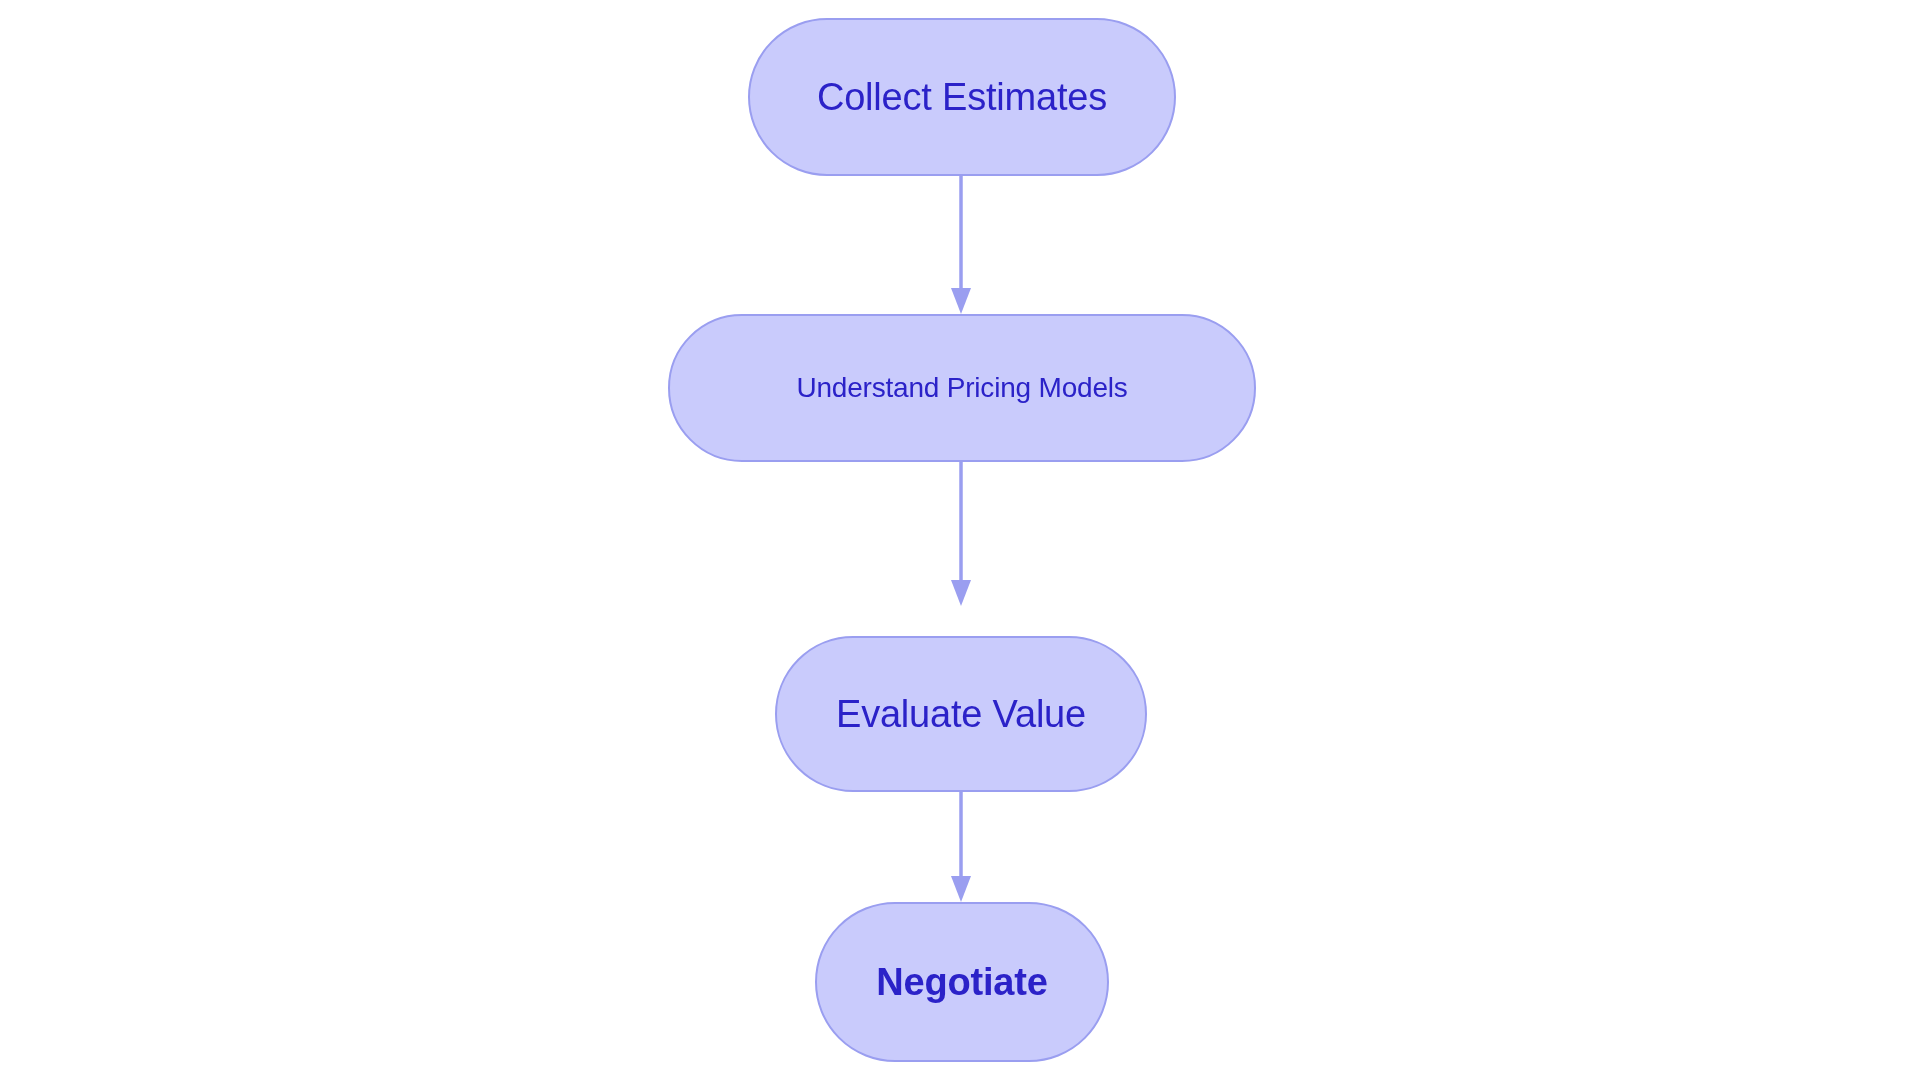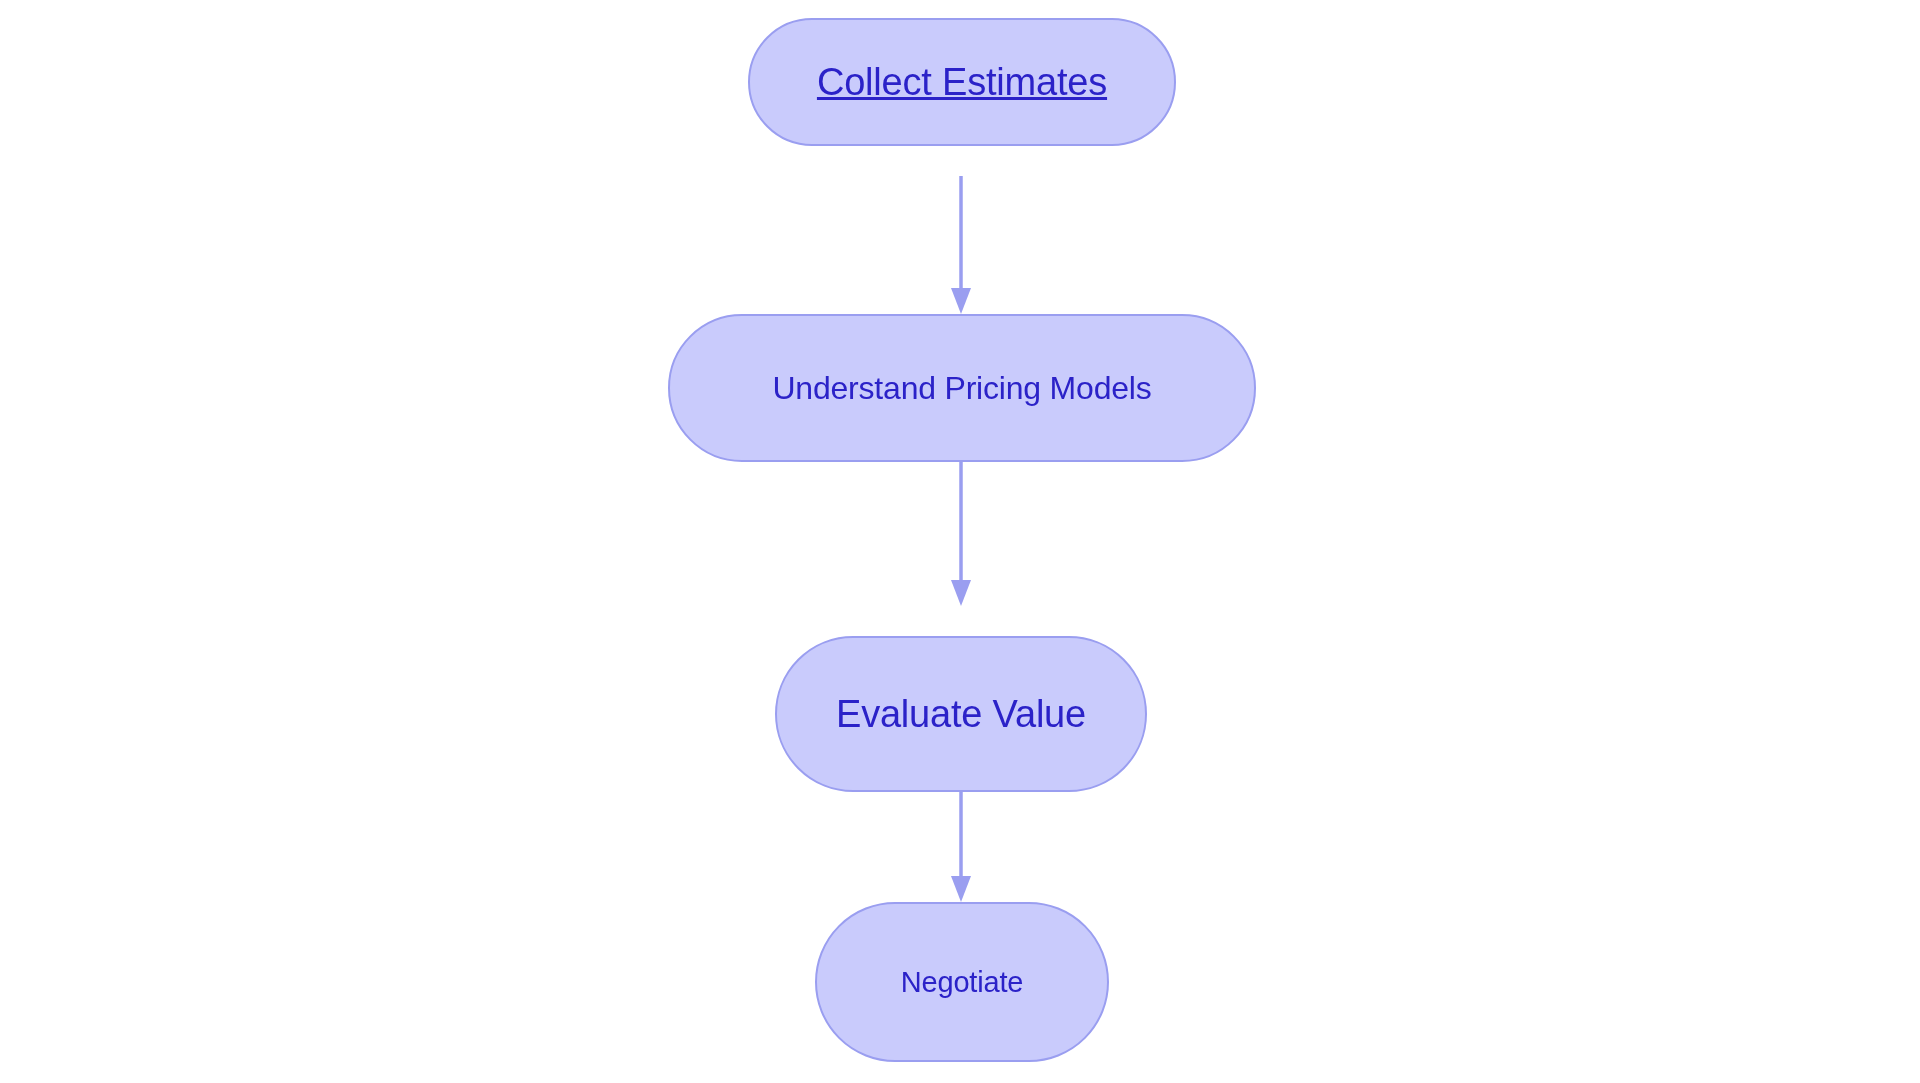--- a/index.html
+++ b/index.html
@@ -66,29 +66,29 @@
     </svg>
   </div>
 
   <div class="connector" style="left:941px; top:762px; width:40px; height:142px;">
     <svg width="40" height="142" viewBox="0 0 40 142" xmlns="http://www.w3.org/2000/svg">
       <line x1="20" y1="0" x2="20" y2="124" stroke="#9a9ef0" stroke-width="3.5"></line>
       <polygon points="10,114 30,114 20,140" fill="#9a9ef0"></polygon>
     </svg>
   </div>
 
-  <div class="flow-node" style="left:748px; top:18px; width:428px; height:128px; font-size:38px;text-decoration:underline;">
+  <div class="flow-node" style="left:748px; top:18px; width:428px; height:158px; font-size:38px;">
     <span class="flow-node-label">Collect Estimates</span>
   </div>
 
-  <div class="flow-node" style="left:668px; top:314px; width:588px; height:148px; font-size:32px;">
+  <div class="flow-node" style="left:668px; top:314px; width:588px; height:148px; font-size:28px;">
     <span class="flow-node-label">Understand Pricing Models</span>
   </div>
 
   <div class="flow-node" style="left:775px; top:636px; width:372px; height:156px; font-size:38px;">
     <span class="flow-node-label">Evaluate Value</span>
   </div>
 
-  <div class="flow-node" style="left:815px; top:902px; width:294px; height:160px; font-size:29px;">
+  <div class="flow-node" style="left:815px; top:902px; width:294px; height:160px; font-size:38px;font-weight:bold;">
     <span class="flow-node-label">Negotiate</span>
   </div>
 
 </div>
 
 </body></html>

